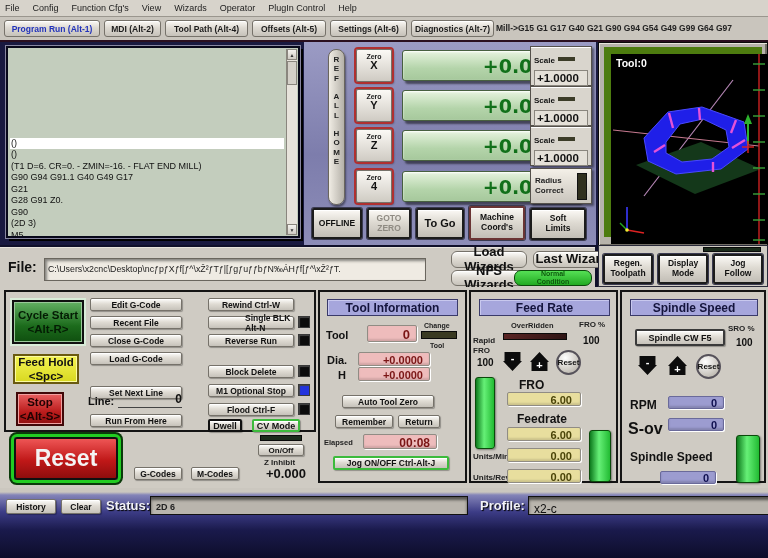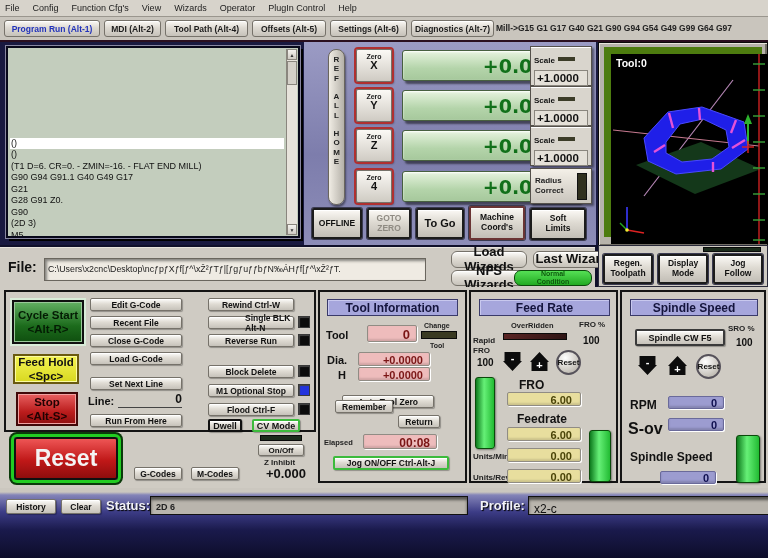--- a/index.html
+++ b/index.html
@@ -312,28 +312,28 @@
 Follow</div>
   </div>
 
   <div class="bottomsec">
 
     <div class="panel" style="left:4px; top:3px; width:312px; height:142px;">
       <div class="cycle pre" style="position:absolute; left:6px; top:8px; width:72px; height:44px;">Cycle Start
 &lt;Alt-R&gt;</div>
       <div class="fhold pre" style="position:absolute; left:7px; top:62px; width:66px; height:30px;">Feed Hold
 &lt;Spc&gt;</div>
-      <div class="stopb pre" style="position:absolute; left:10px; top:100px; width:62px; height:34px;">Stop
+      <div class="stopb pre" style="position:absolute; left:10px; top:100px; width:48px; height:34px;">Stop
 &lt;Alt-S&gt;</div>
 
       <div class="bbtn" style="position:absolute; left:84px; top:6px; width:92px; height:13px;">Edit G-Code</div>
       <div class="bbtn" style="position:absolute; left:84px; top:24px; width:92px; height:13px;">Recent File</div>
       <div class="bbtn" style="position:absolute; left:84px; top:42px; width:92px; height:13px;">Close G-Code</div>
       <div class="bbtn" style="position:absolute; left:84px; top:60px; width:92px; height:13px;">Load G-Code</div>
-      <div class="bbtn" style="position:absolute; left:84px; top:85px; width:92px; height:13px;">Set Next Line</div>
+      <div class="bbtn" style="position:absolute; left:84px; top:94px; width:92px; height:13px;">Set Next Line</div>
       <span class="lab11" style="position:absolute; left:82px; top:103px;">Line:</span>
       <div style="position:absolute; left:112px; top:100px; width:64px; height:16px; border-bottom:1px solid #444; font-size:12px; font-weight:bold; color:#111; text-align:right;">0</div>
       <div class="bbtn" style="position:absolute; left:84px; top:122px; width:92px; height:13px;">Run From Here</div>
 
       <div class="bbtn" style="position:absolute; left:202px; top:6px; width:86px; height:13px;">Rewind Ctrl-W</div>
       <div class="bbtn" style="position:absolute; left:202px; top:24px; width:86px; height:13px;padding-left:36px;">Single BLK Alt-N</div>
       <div class="ledsq" style="position:absolute; left:292px; top:24px; width:12px; height:12px;"></div>
       <div class="bbtn" style="position:absolute; left:202px; top:42px; width:86px; height:13px;">Reverse Run</div>
       <div class="ledsq" style="position:absolute; left:292px; top:42px; width:12px; height:12px;"></div>
 
@@ -361,21 +361,21 @@
       <span class="lab11" style="position:absolute; left:6px; top:37px;">Tool</span>
       <div class="pinkf" style="position:absolute; left:47px; top:33px; width:50px; height:17px; font-size:13px; padding:1px 6px 0 0;">0</div>
       <span class="tinylab" style="position:absolute; left:104px; top:30px; font-size:7px;">Change</span>
       <div class="ledbar" style="position:absolute; left:101px; top:39px; width:36px; height:8px; background:#3a3a22;"></div>
       <span class="tinylab" style="position:absolute; left:110px; top:50px; font-size:7px;">Tool</span>
       <span class="lab11" style="position:absolute; left:7px; top:62px;">Dia.</span>
       <div class="pinkf" style="position:absolute; left:38px; top:60px; width:72px; height:14px; font-size:11px; padding:1px 6px 0 0;">+0.0000</div>
       <span class="lab11" style="position:absolute; left:18px; top:77px;">H</span>
       <div class="pinkf" style="position:absolute; left:38px; top:75px; width:72px; height:14px; font-size:11px; padding:1px 6px 0 0;">+0.0000</div>
       <div class="bbtn" style="position:absolute; left:22px; top:103px; width:92px; height:13px;">Auto Tool Zero</div>
-      <div class="bbtn" style="position:absolute; left:15px; top:108px; width:58px; height:13px;">Remember</div>
+      <div class="bbtn" style="position:absolute; left:15px; top:123px; width:58px; height:13px;">Remember</div>
       <div class="bbtn" style="position:absolute; left:78px; top:123px; width:42px; height:13px;">Return</div>
       <span class="tinylab" style="position:absolute; left:4px; top:146px; font-size:7.5px;">Elapsed</span>
       <div class="pinkf" style="position:absolute; left:43px; top:142px; width:74px; height:15px; font-size:12px; padding:1px 6px 0 0;">00:08</div>
       <div class="bbtn" style="position:absolute; left:13px; top:164px; width:116px; height:14px; border:2px solid #3cbb3c;">Jog ON/OFF Ctrl-Alt-J</div>
     </div>
 
     <div class="panel" style="left:469px; top:3px; width:149px; height:193px;">
       <div class="phead" style="position:absolute; left:8px; top:7px; width:131px; height:17px;">Feed Rate</div>
       <span class="tinylab" style="position:absolute; left:40px; top:29px; font-size:7.5px;">OverRidden</span>
       <div class="ledbar" style="position:absolute; left:32px; top:41px; width:64px; height:7px; background:linear-gradient(90deg,#5a2424,#2e1414);"></div>

